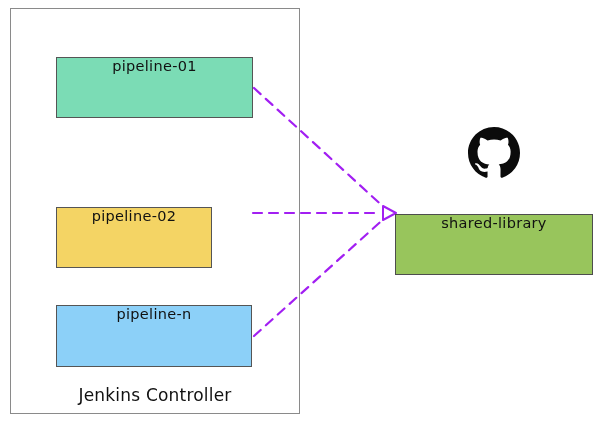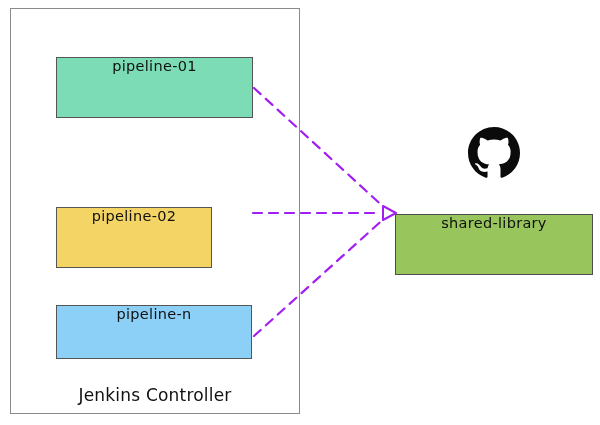--- a/index.html
+++ b/index.html
@@ -21,21 +21,21 @@
   }
 
   .node{
     position:absolute;box-sizing:border-box;
     display:flex;justify-content:center;
     border:1.5px solid #555;
     font-size:14.5px;color:#111;letter-spacing:.3px;
   }
   .pipeline-1{left:56px;top:57px;width:197px;height:61px;background:var(--pipeline1,#7BDCB5);}
   .pipeline-2{left:56px;top:199px;width:156px;height:61px;background:var(--pipeline2,#F4D464);margin-top:8px;}
-  .pipeline-3{left:56px;top:305px;width:196px;height:54px;background:var(--pipeline3,#8CD0F8);}
+  .pipeline-3{left:56px;top:305px;width:196px;height:62px;background:var(--pipeline3,#8CD0F8);}
   .library{left:395px;top:182px;width:198px;height:61px;background:var(--library,#98C55C);border-color:#4d4d4d;margin-top:32px;}
 
   .arrows{position:absolute;inset:0;pointer-events:none;}
   .arrow-line{stroke:var(--arrow,#A21FF2);stroke-width:2.2;stroke-dasharray:9 7;fill:none;stroke-linecap:round;}
   .arrow-head{fill:#ffffff;stroke:var(--arrow,#A21FF2);stroke-width:2;stroke-linejoin:round;}
 
   .github-icon{position:absolute;left:468px;top:127px;width:52px;height:52px;}
   .github-icon svg{display:block;width:100%;height:100%;fill:#0b0b0b;}
 </style>
 </head>

